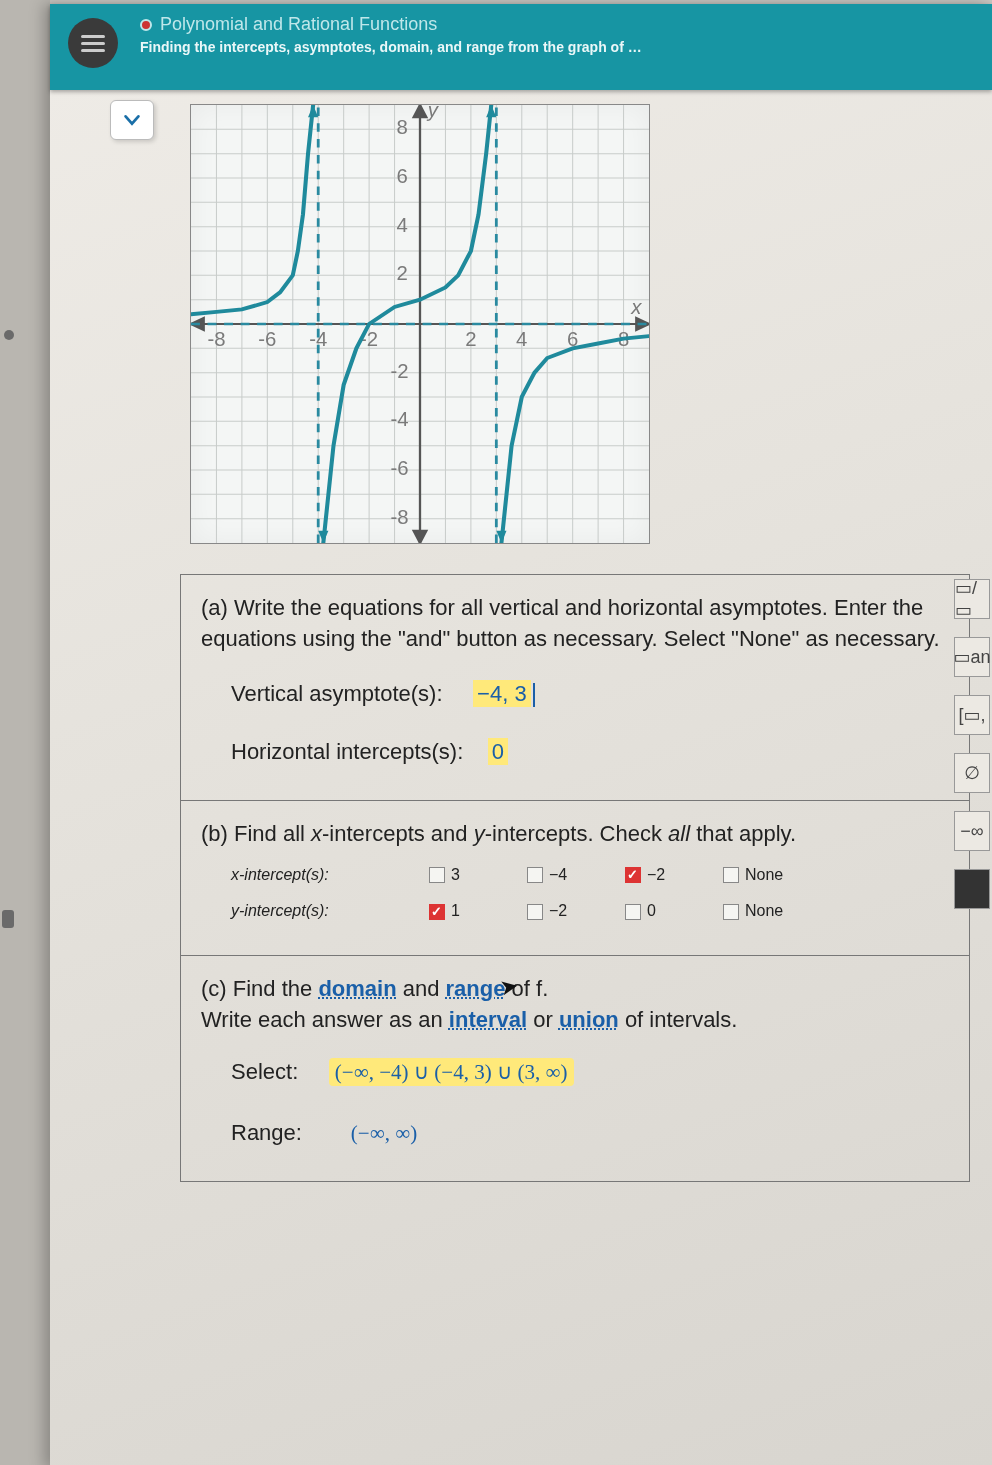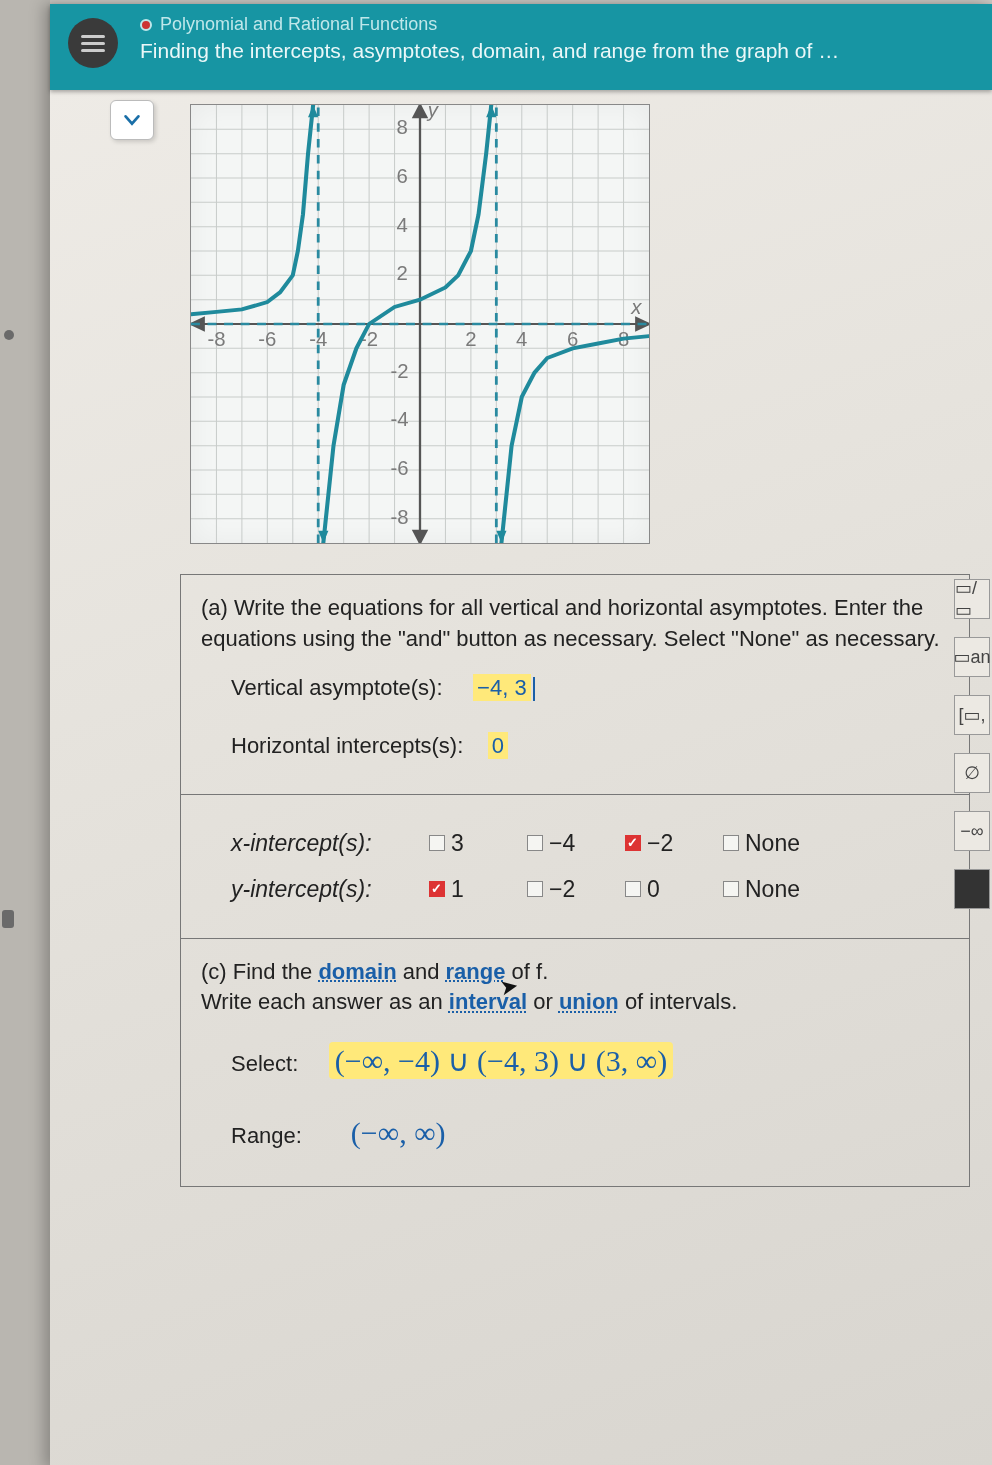--- a/index.html
+++ b/index.html
@@ -40,54 +40,54 @@
   .menu-btn {
     position: absolute; left: 18px; top: 14px;
     width: 50px; height: 50px; border-radius: 50%;
     background: #3a3a3a; display:flex; align-items:center; justify-content:center;
   }
   .menu-btn div { width:24px; height:3px; background:#ccc; border-radius:2px; position:relative;}
   .menu-btn div::before, .menu-btn div::after { content:""; position:absolute; left:0; width:24px; height:3px; background:#ccc; border-radius:2px;}
   .menu-btn div::before { top:-7px;} .menu-btn div::after { top:7px;}
   .crumb { font-size:18px; color:#bfe7ea; display:flex; align-items:center; gap:8px;}
   .crumb .rec { width:12px;height:12px;border-radius:50%;border:2px solid #bfe7ea; background:#c33; }
-  .title { font-size:21px; font-weight:normal; color:#eaf7f8; margin-top:4px;}
+  .title { font-size:14px; font-weight:bold; color:#eaf7f8; margin-top:4px;}
   .chev {
     position:absolute; left:60px; top:96px;
     width:44px; height:40px; background:#fff; border:1px solid #bbb;
     border-radius:6px; display:flex; align-items:center; justify-content:center;
     box-shadow: 2px 2px 4px rgba(0,0,0,.15);
   }
   .chev svg { width:22px; height:22px; }
   .graph-wrap {
     position:absolute; left:140px; top:100px;
     width:460px; height:440px;
     background:#f4f6f5; border:1px solid #888;
     box-shadow: inset 0 0 30px rgba(0,0,0,.05);
   }
   .question-box {
     position:absolute; left:130px; top:570px;
     width:790px; background:transparent;
     border:1px solid #777;
   }
   .sect { padding:18px 20px 32px 20px; border-bottom:1px solid #777; font-size:22px; color:#222; line-height:1.4;}
   .sect:last-child { border-bottom:none;}
-  .indent { margin-left:30px; margin-top:18px; }
+  .indent { margin-left:30px; margin-top:24px; }
   .hl { background:#ffe97a; padding:1px 4px; }
   .answer { color:#1a5fa8; font-weight:500; }
   .cursor { display:inline-block; width:2px; height:24px; background:#1a5fa8; vertical-align:middle; margin-left:2px;}
-  .row { display:flex; align-items:center; gap:28px; margin-top:14px; margin-left:30px; font-size:23px;}
+  .row { display:flex; align-items:center; gap:28px; margin-top:14px; margin-left:30px; font-size:16px;}
   .row .rlabel { font-style:italic; width:170px;}
   .cb { width:16px; height:16px; border:1px solid #888; background:#f5f5f2; display:inline-block; vertical-align:middle; margin-right:6px; position:relative;}
   .cb.checked { background:#d33; border-color:#d33;}
   .cb.checked::after { content:"✓"; color:#fff; font-size:13px; position:absolute; left:1px; top:-2px; font-weight:bold;}
   .opt { display:inline-flex; align-items:center; min-width:70px;}
   .link { color:#1a5fa8; text-decoration:underline dotted;font-weight:bold;}
   .mathans { font-size:26px; }
-  .paren { font-family:'Times New Roman', serif; font-size:30px;}
+  .paren { font-family:'Times New Roman', serif; font-size:21px;}
   .hlmath { background:#ffe97a; border-radius:4px; padding:2px 6px;}
   .side-tools {
     position:absolute; right:-2px; top:575px; width:40px;
     display:flex; flex-direction:column; gap:18px;
     color:#555; font-size:14px;
   }
   .tool { width:36px; height:40px; border:1px solid #999; background:#ece9e3; display:flex; align-items:center; justify-content:center; font-size:18px; color:#444;}
   .tool.dark { background:#333; color:#eee; }
   .cursor-arrow { position:absolute; left:450px; top:970px; font-size:22px; color:#111; transform:rotate(-10deg);}
 </style>
@@ -216,20 +216,21 @@
         <span class="hl answer"><span>−4, 3</span></span><span class="cursor"></span>
       </div>
       <div class="indent" style="margin-top:28px;">
         <span>Horizontal intercepts(s):</span>
         &nbsp;&nbsp;
         <span class="hl answer">0</span>
       </div>
     </div>
 
     <div class="sect">
+      <span>(b) Find all <i>x</i>-intercepts and <i>y</i>-intercepts. Check <i>all</i> that apply.</span>
       <div class="row">
         <span class="rlabel">x-intercept(s):</span>
         <span class="opt">
             <span class="cb"></span>
             <span>3</span>
           </span>
         <span class="opt">
             <span class="cb"></span>
             <span>−4</span>
           </span>

